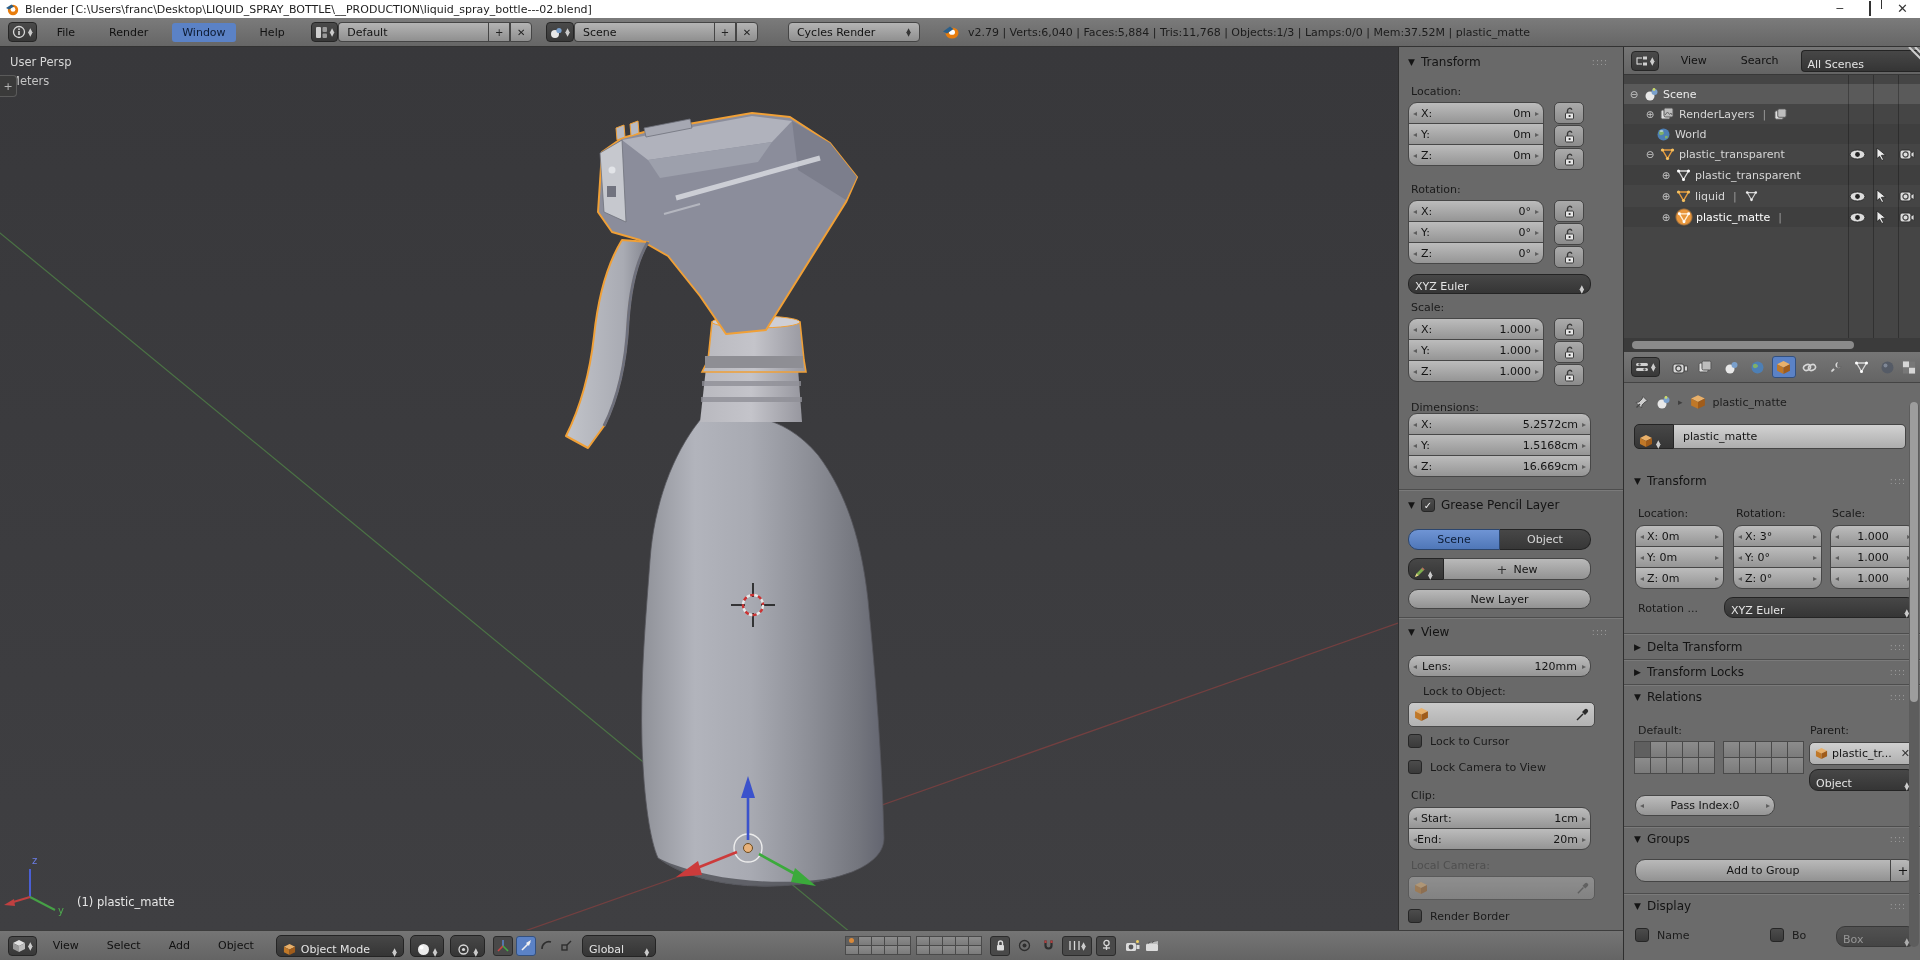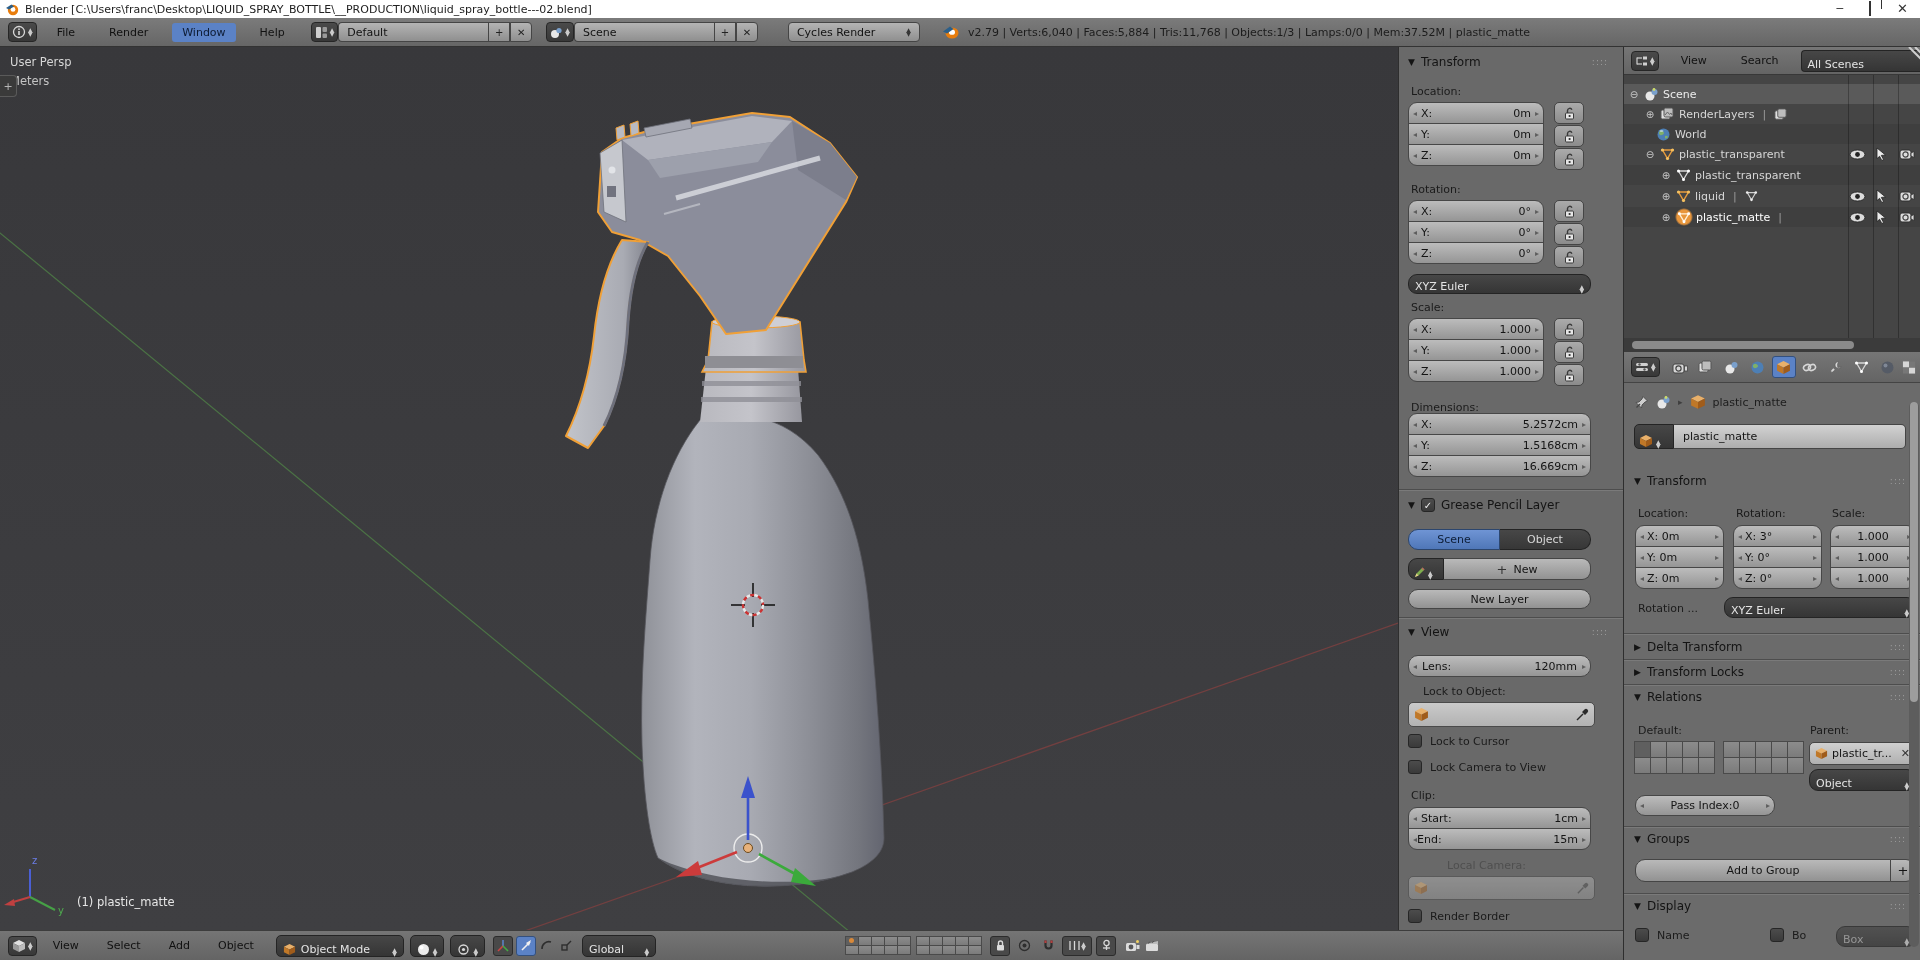--- a/index.html
+++ b/index.html
@@ -78,21 +78,21 @@
   .ftr-icon.blue { background:#5b82c6; border:1px solid #33507e; }
   .layergrid { display:grid; grid-template-columns:repeat(5,13px); grid-template-rows:repeat(2,9px); gap:0; }
   .layergrid div { border:1px solid #4a4a4a; background:linear-gradient(#8c8c8c,#7b7b7b); margin:-1px 0 0 -1px; position:relative; }
   .layergrid div.on { background:#5f5f5f; }
   .layergrid div.dot::after { content:""; position:absolute; left:3px; top:1px; width:5px; height:5px; border-radius:50%; background:#d8893a; }
 
   
   .npanel { position:absolute; left:1398px; top:47px; width:225px; height:883px;
     background:#696969; border-left:1px solid #2e2e2e; overflow:hidden; }
   .np-label { position:absolute; color:#1b1b1b; }
-  .np-label.dim { color:#4f4f4f;margin-left:36px; }
+  .np-label.dim { color:#4f4f4f; }
 
   
   .rightcol { position:absolute; left:1623px; top:47px; width:297px; height:913px; background:#6b6b6b; border-left:1px solid #2e2e2e; }
   .outliner { position:absolute; left:0; top:0; width:297px; height:305px; background:#454545; overflow:hidden; }
   .ol-header { position:absolute; left:0; top:0; width:297px; height:28px;
     background:linear-gradient(#767676,#646464); border-bottom:1px solid #383838; display:flex; align-items:center; }
   .ol-row { position:absolute; left:0; width:297px; height:20px; display:flex; align-items:center; color:#d6d6d6; font-size:11px; }
   .ol-stripe { position:absolute; left:0; width:297px; height:20px; }
   .ol-toggle { color:#c9c9c9; font-size:10px; width:12px; text-align:center; }
   .ol-colline { position:absolute; top:28px; height:263px; width:1px; background:rgba(0,0,0,.28); }
@@ -716,21 +716,21 @@
         <span class="arr">◂</span>
         <span style="margin-left:4px">Start:</span>
         <span class="sp"></span>
         <span>1cm</span>
         <span class="arr" style="margin-left:4px">▸</span>
       </div>
     <div class="nf">
         <span class="arr">◂</span>
         <span style="">End:</span>
         <span class="sp"></span>
-        <span>15m</span>
+        <span>20m</span>
         <span class="arr" style="margin-left:4px">▸</span>
       </div>
   </div>
   <span class="np-label dim" style="left:12px; top:812px">Local Camera:</span>
   <div class="abs" style="left:9px; top:829px; width:187px; height:24px; background:linear-gradient(#9b9b9b,#8b8b8b); border:1px solid #555; border-radius:5px; display:flex; align-items:center; padding:0 5px; opacity:.75">
     <svg class="icon" width="14" height="14" viewBox="0 0 14 14" opacity="0.6">
         <path d="M7 1 L13 4 L7 7 L1 4 Z" fill="#e8b06a"></path>
         <path d="M1 4 L7 7 L7 13 L1 10 Z" fill="#c07828"></path>
         <path d="M13 4 L7 7 L7 13 L13 10 Z" fill="#a05c1a"></path>
       </svg>

